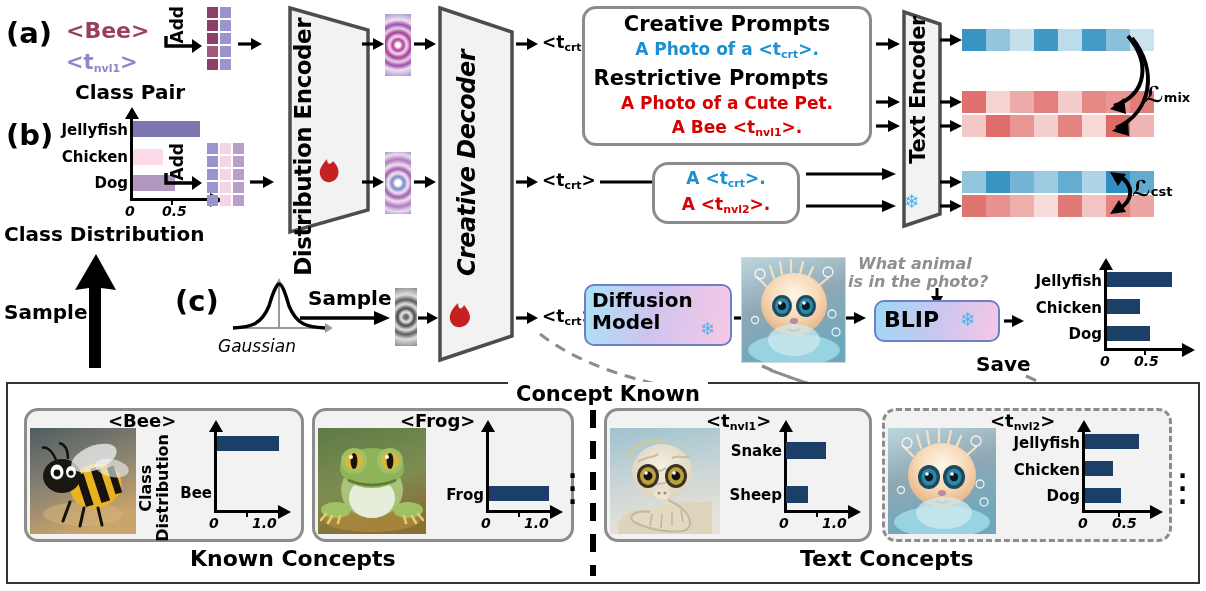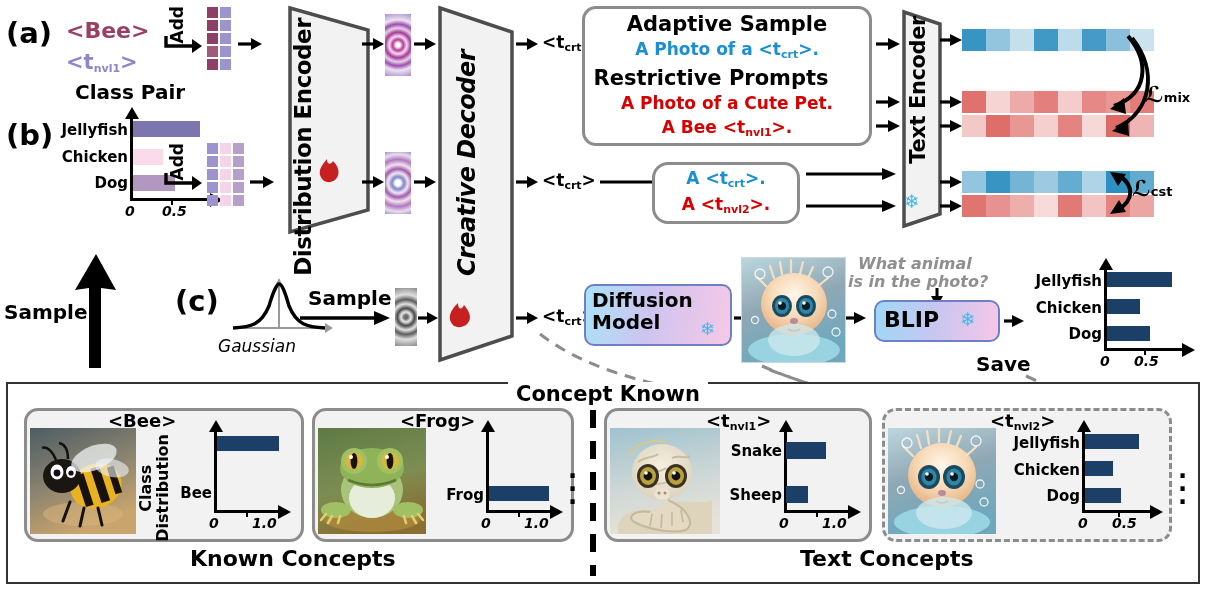--- a/index.html
+++ b/index.html
@@ -110,20 +110,21 @@
     <div class="abs chart-txt" style="left:0px;top:36px;width:70px;text-align:right;">Chicken</div>
     <div class="abs chart-txt" style="left:0px;top:62px;width:70px;text-align:right;">Dog</div>
 
     <div class="abs" style="left:75px;top:9px;width:67px;height:16px;background:#7b76ae;"></div>
     <div class="abs" style="left:75px;top:37px;width:30px;height:16px;background:#fbdaea;"></div>
     <div class="abs" style="left:75px;top:63px;width:42px;height:16px;background:#b297c0;"></div>
 
     <div class="abs tick" style="left:67px;top:91px;">0</div>
     <div class="abs tick" style="left:104px;top:91px;">0.5</div>
   </div>
+  <div class="abs ttl" style="left:4px;top:222px;">Class Distribution</div>
 
   <div class="abs" style="left:167px;top:143px;writing-mode:vertical-rl;transform:rotate(180deg);font-size:17px;font-weight:700;">Add</div>
   <svg class="abs" style="left:164px;top:171px;" width="42" height="20">
     <path d="M2 2 L2 12 L30 12" stroke="#000" stroke-width="3.4" fill="none"></path>
     <path d="M28 5 L38 12 L28 19 Z" fill="#000"></path>
   </svg>
 
   <div class="abs vstrip" style="left:206px;top:142px;">
     <div class="row">
         <div style="background:#9b94cf"></div>
@@ -222,25 +223,25 @@
     <path d="M0 8 L13 8" stroke="#000" stroke-width="3.2"></path>
       <path d="M11 2 L22 8 L11 14 Z" fill="#000"></path>
   </svg>
   <div class="abs tok" style="left:542px;top:306px;">&lt;t<span class="sub">crt</span>&gt;</div>
   <svg class="abs" style="left:598px;top:310px;" width="24" height="16">
     <path d="M0 8 L13 8" stroke="#000" stroke-width="3.2"></path>
       <path d="M11 2 L22 8 L11 14 Z" fill="#000"></path>
   </svg>
 
   <div class="abs rbox" style="left:582px;top:6px;width:290px;height:140px;"></div>
-  <div class="abs" style="left:582px;top:12px;width:290px;text-align:center;font-size:21px;font-weight:700;">Adaptive Sample</div>
+  <div class="abs" style="left:582px;top:12px;width:290px;text-align:center;font-size:21px;font-weight:700;">Creative Prompts</div>
   <div class="abs blue" style="left:582px;top:39px;width:290px;text-align:center;font-size:17px;font-weight:700;">A Photo of a &lt;t<span class="sub">crt</span>&gt;.</div>
   <div class="abs" style="left:582px;top:66px;width:258px;text-align:center;font-size:21px;font-weight:700;">Restrictive Prompts</div>
   <div class="abs red" style="left:582px;top:93px;width:290px;text-align:center;font-size:17px;font-weight:700;">A Photo of a Cute Pet.</div>
-  <div class="abs red" style="left:582px;top:117px;width:290px;text-align:center;font-size:17px;font-weight:700;">A Bee &lt;t<span class="sub">nvl1</span>&gt;.</div>
+  <div class="abs red" style="left:582px;top:117px;width:290px;text-align:center;font-size:17px;font-weight:700;padding-left:10px;">A Bee &lt;t<span class="sub">nvl1</span>&gt;.</div>
 
   <svg class="abs" style="left:876px;top:36px;" width="26" height="16">
     <path d="M0 8 L14 8" stroke="#000" stroke-width="3.2"></path>
       <path d="M12 2 L24 8 L12 14 Z" fill="#000"></path>
   </svg>
   <svg class="abs" style="left:876px;top:94px;" width="26" height="16">
     <path d="M0 8 L14 8" stroke="#000" stroke-width="3.2"></path>
       <path d="M12 2 L24 8 L12 14 Z" fill="#000"></path>
   </svg>
   <svg class="abs" style="left:876px;top:118px;" width="26" height="16">

